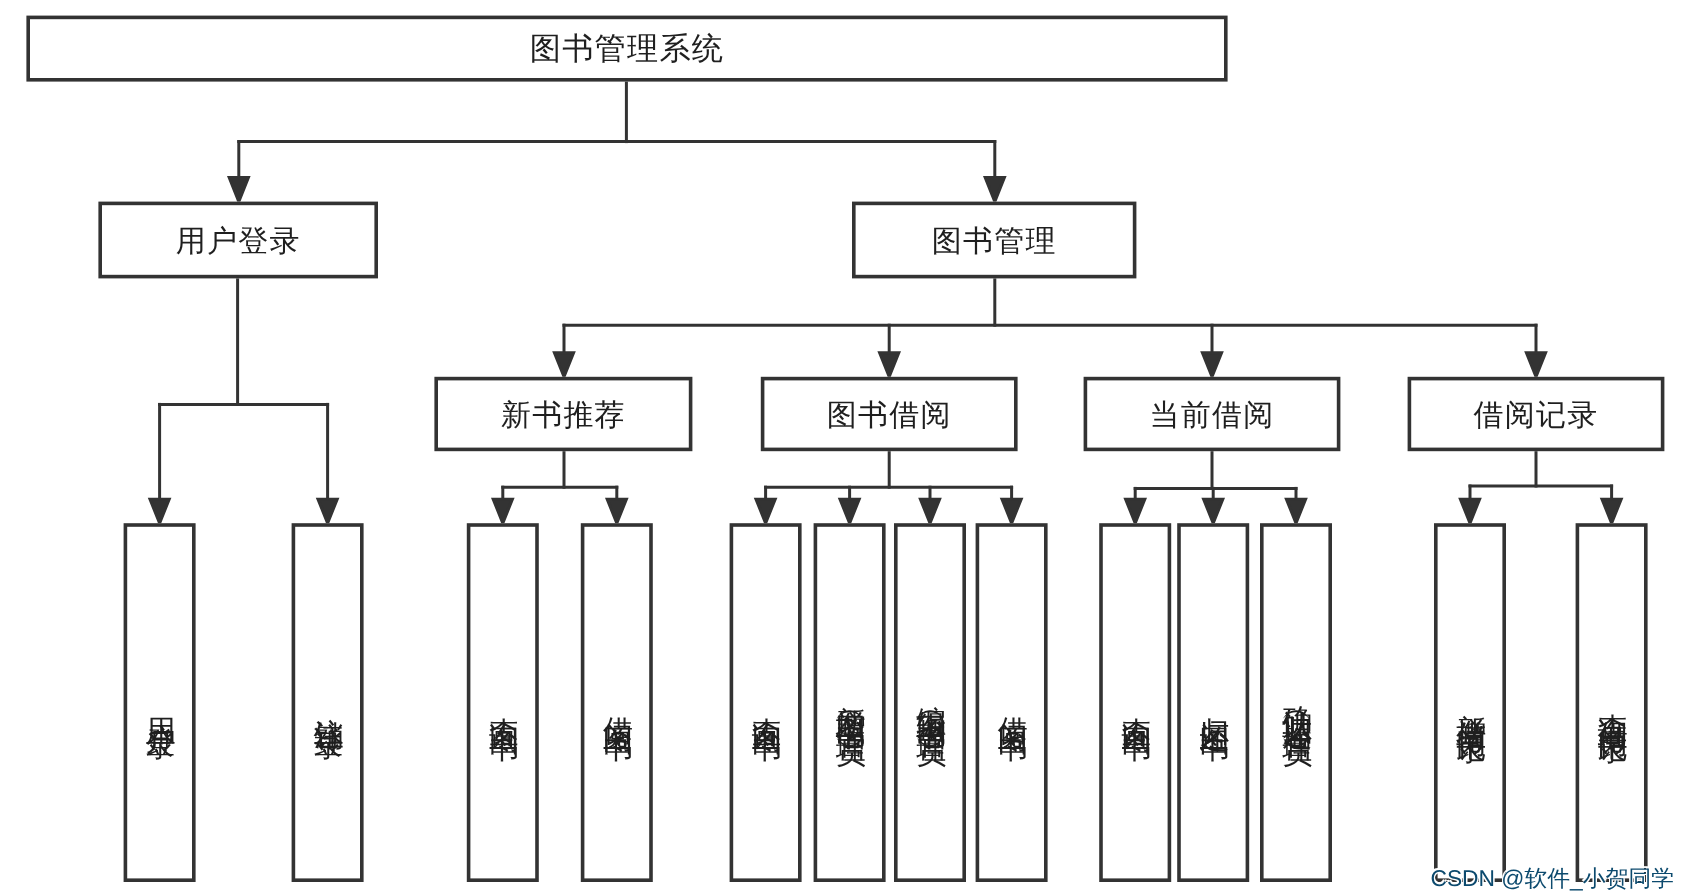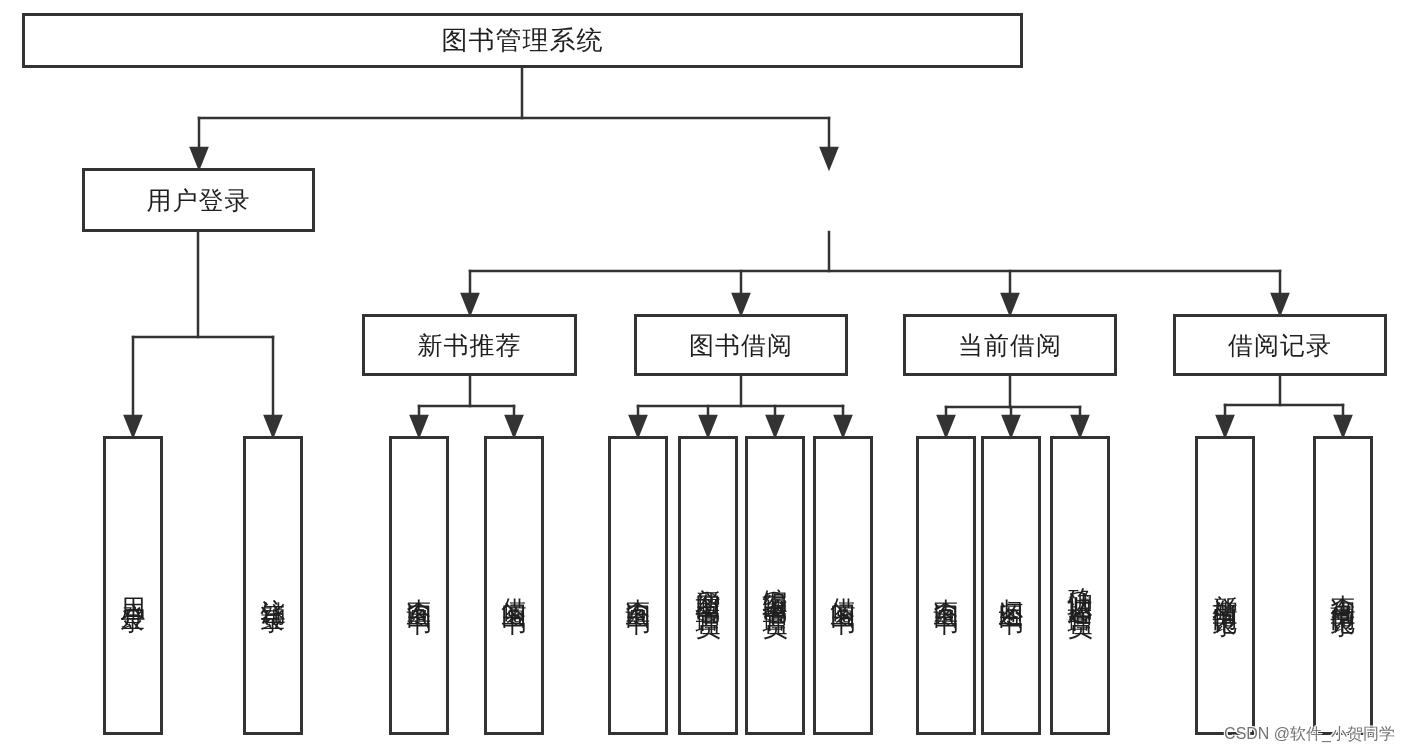--- a/index.html
+++ b/index.html
@@ -43,22 +43,22 @@
     font-size: 25px;
     line-height: 1;
     letter-spacing: 4px;
     white-space: nowrap;
   }
   .watermark {
     position: absolute;
     right: 10px;
     bottom: 2px;
     z-index: 2;
-    font-size: 16px;
-    color: #737373;
+    font-size: 19px;
+    color: #0c4a6e;
     text-shadow: 1px 1px 0 #ffffff, -1px -1px 0 #ffffff, 1px -1px 0 #ffffff, -1px 1px 0 #ffffff;
     white-space: nowrap;
   }
 </style>
 </head>
 <body>
 
 <div class="canvas">
 
   <svg class="wires" viewBox="0 0 1405 747" width="1405" height="747" stroke="#333333" stroke-width="2.5" stroke-linecap="square" fill="#333333">
@@ -123,20 +123,23 @@
     <polygon points="1335,416 1351,416 1343,436"></polygon>
   </svg>
 
   <div class="node h root" style="left:22px;top:13px;width:1001px;height:55px">
     <span>图书管理系统</span>
   </div>
 
   <div class="node h" style="left:82px;top:168px;width:233px;height:64px">
     <span>用户登录</span>
   </div>
+  <div class="node h" style="left:710px;top:168px;width:237px;height:64px">
+    <span>图书管理</span>
+  </div>
 
   <div class="node h" style="left:634px;top:314px;width:214px;height:62px">
     <span>图书借阅</span>
   </div>
   <div class="node h" style="left:362px;top:314px;width:215px;height:62px">
     <span>新书推荐</span>
   </div>
   <div class="node h" style="left:1173px;top:314px;width:214px;height:62px">
     <span>借阅记录</span>
   </div>

